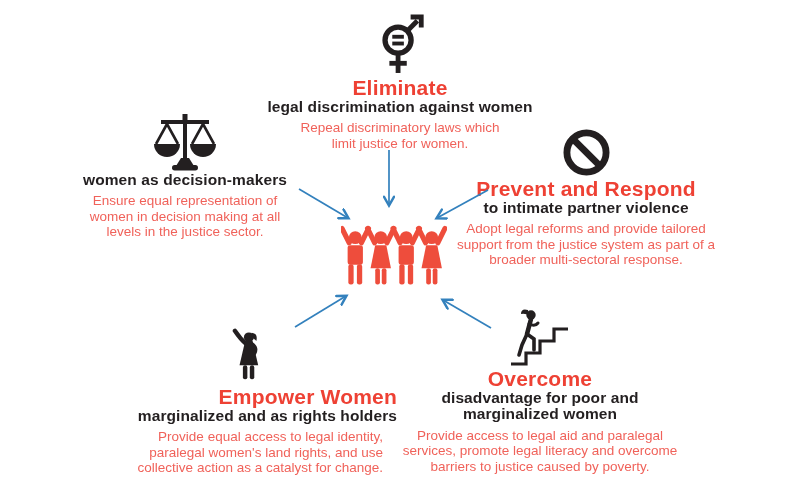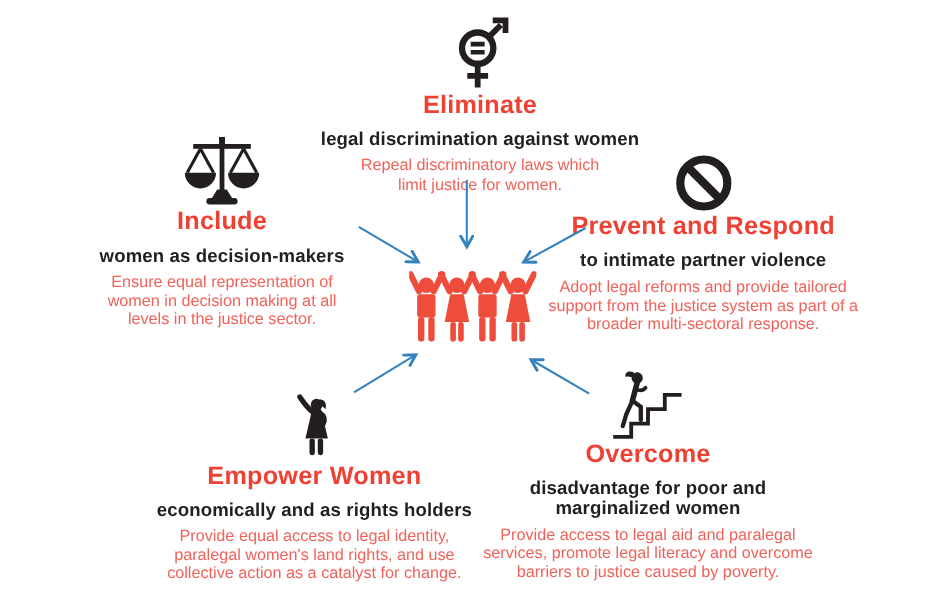--- a/index.html
+++ b/index.html
@@ -7,35 +7,35 @@
     position:relative;width:735px;height:504px;background:#ffffff;overflow:hidden;
     font-family:"Liberation Sans", sans-serif;
   }
   .section{position:absolute;width:300px;text-align:center;}
   .icon{display:flex;justify-content:center;align-items:flex-end;}
   .title{
     margin:2px 0 0 0;font-size:21px;line-height:1.05;font-weight:bold;
     color:#ee4134;letter-spacing:.2px;
   }
   .subtitle{
-    margin:10px auto 0 auto;font-size:15.5px;line-height:1.06;font-weight:bold;
+    margin:0 auto 0 auto;font-size:15.5px;line-height:1.06;font-weight:bold;
     color:#231f20;letter-spacing:.1px;
   }
   .desc{
     margin:5px auto 0 auto;font-size:13.5px;line-height:1.14;
     color:#f0625a;font-weight:500;
   }
   
   #sec-eliminate{left:250px;top:13px;}
   #sec-eliminate .desc{max-width:215px;}
   #sec-include{left:35px;top:114px;}
   #sec-include .desc{max-width:205px;}
   #sec-prevent{left:436px;top:129px;}
   #sec-prevent .desc{max-width:262px;}
-  #sec-empower{left:112px;top:328px;}
+  #sec-empower{left:97px;top:328px;text-align:right;}
   #sec-empower .desc{max-width:272px;}
   #sec-overcome{left:390px;top:308px;}
   #sec-overcome .subtitle{max-width:200px;}
   #sec-overcome .desc{max-width:285px;}
   .overlay{position:absolute;left:0;top:0;pointer-events:none;}
   .center-figures{position:absolute;left:341px;top:224px;}
 </style>
 </head>
 <body>
 
@@ -65,21 +65,20 @@
         <rect x="10" y="6" width="48" height="4" fill="#231f20"></rect>
         <path d="M16,10 L5,30 M16,10 L27,30" fill="none" stroke="#231f20" stroke-width="2.6"></path>
         <path d="M3,30 A13 13 0 0 0 29,30 Z" fill="#231f20"></path>
         <path d="M52,10 L41,30 M52,10 L63,30" fill="none" stroke="#231f20" stroke-width="2.6"></path>
         <path d="M39,30 A13 13 0 0 0 65,30 Z" fill="#231f20"></path>
         <rect x="32" y="8" width="4" height="38" fill="#231f20"></rect>
         <path d="M30,44 L38,44 L43,52 L25,52 Z" fill="#231f20"></path>
         <rect x="21" y="51" width="26" height="5.5" rx="2.7" fill="#231f20"></rect>
       </svg>
     </div>
-    <h2 class="title">Include</h2>
     <div class="subtitle">women as decision-makers</div>
     <div class="desc">Ensure equal representation of women in decision making at all levels in the justice sector.</div>
   </div>
 
   <div class="section" id="sec-prevent">
     <div class="icon">
       <svg width="47" height="47" viewBox="0 0 48 48">
         <circle cx="24" cy="24" r="20" fill="none" stroke="#231f20" stroke-width="7"></circle>
         <line x1="10.8" y1="10.8" x2="37.2" y2="37.2" stroke="#231f20" stroke-width="7"></line>
       </svg>
@@ -95,21 +94,21 @@
         <circle cx="28" cy="10" r="5.3" fill="#231f20"></circle>
         <path d="M31,5 Q38,6 36,14 Q33,10 30,11 Z" fill="#231f20"></path>
         <path d="M25,17 Q19,12 13,3" fill="none" stroke="#231f20" stroke-width="4.6" stroke-linecap="round"></path>
         <path d="M31,17 Q37,21 34,27" fill="none" stroke="#231f20" stroke-width="4.2" stroke-linecap="round"></path>
         <path d="M24,14 L32,14 L38,40 L18,40 Z" fill="#231f20"></path>
         <rect x="21.6" y="40" width="4.8" height="15" rx="2.2" fill="#231f20"></rect>
         <rect x="29" y="40" width="4.8" height="15" rx="2.2" fill="#231f20"></rect>
       </svg>
     </div>
     <h2 class="title">Empower Women</h2>
-    <div class="subtitle">economically and as rights holders</div>
+    <div class="subtitle">marginalized and as rights holders</div>
     <div class="desc">Provide equal access to legal identity, paralegal women's land rights, and use collective action as a catalyst for change.</div>
   </div>
 
   <div class="section" id="sec-overcome">
     <div class="icon">
       <svg width="66" height="58" viewBox="0 0 66 58">
         <path d="M4,56 H19 V45 H33 V33 H47 V21 H61" fill="none" stroke="#231f20" stroke-width="3.2"></path>
         <circle cx="24" cy="7" r="4.7" fill="#231f20"></circle>
         <path d="M21,2 Q14,0 14,6 Q19,5 22,8 Z" fill="#231f20"></path>
         <path d="M24,11 L20,26" fill="none" stroke="#231f20" stroke-width="4.6" stroke-linecap="round"></path>

